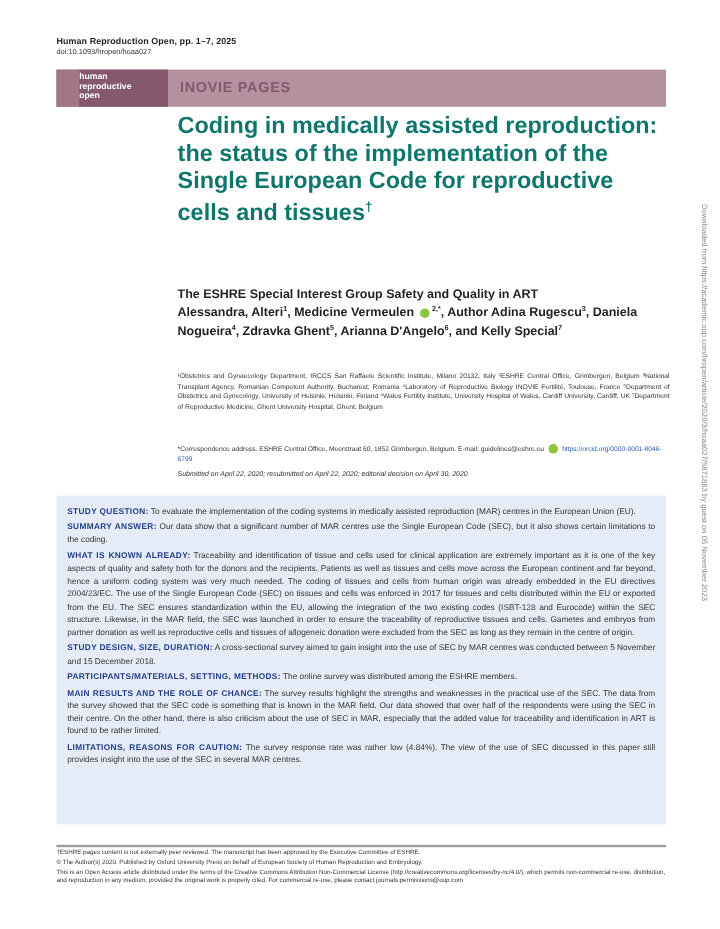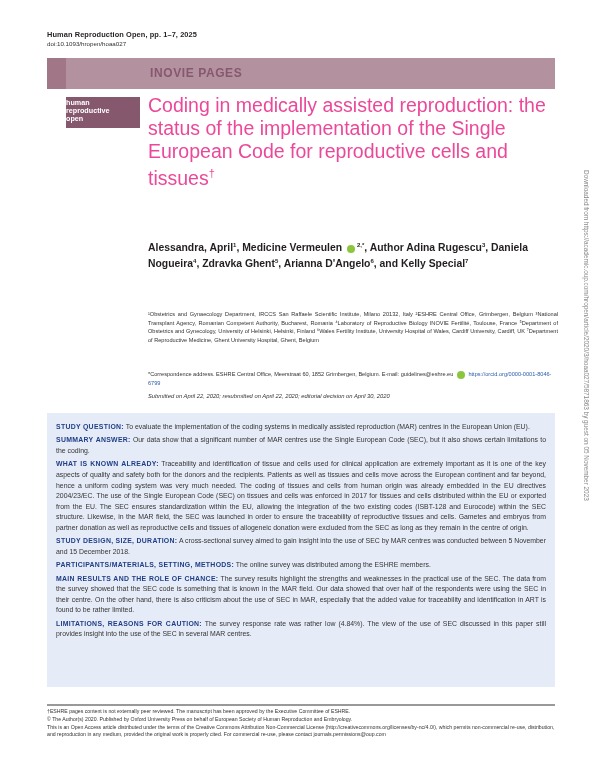--- a/index.html
+++ b/index.html
@@ -1,24 +1,24 @@
 <!DOCTYPE html>
 <html><head>
 <meta charset="utf-8">
 <style>
   html, body { margin:0; padding:0; background:#ffffff; }
   body { width:600px; height:774px; position:relative; overflow:hidden; font-family:"Liberation Sans", sans-serif; color:#231f20; }
   .journal { position:absolute; left:47px; top:30px; font-size:7.4px; font-weight:bold; letter-spacing:0.1px; }
   .doi { position:absolute; left:47px; top:40px; font-size:6.2px; color:#333; }
   .band { position:absolute; left:47px; top:58px; width:508px; height:31px; background:#b4919f; }
   .band-left { position:absolute; left:0; top:0; width:19px; height:31px; background:#a17686; }
-  .band-logo { position:absolute; left:19px; top:0; width:74px; height:31px; background:#86586e; color:#fff; font-size:7.2px; font-weight:bold; line-height:8px; padding:2px 0 0 0; box-sizing:border-box;margin-top:39px; }
+  .band-logo { position:absolute; left:19px; top:0; width:74px; height:31px; background:#86586e; color:#fff; font-size:7.2px; font-weight:bold; line-height:8px; padding:2px 0 0 0; box-sizing:border-box; }
   .band-logo span { display:block; }
   .band-title { position:absolute; left:103px; top:8px; font-size:12px; font-weight:bold; color:#86586e; letter-spacing:0.6px; }
-  .title { position:absolute; left:148px; top:94px; width:400px; font-size:19.5px; font-weight:normal; color:#ec4899; line-height:22.8px; }
+  .title { position:absolute; left:148px; top:94px; width:400px; font-size:19.5px; font-weight:bold; color:#0f766e; line-height:22.8px; }
   .title sup { font-size:11px; }
   .authors { position:absolute; left:148px; top:239px; width:410px; font-size:10.4px; font-weight:bold; line-height:13.2px; color:#231f20; }
   .authors sup { font-size:6px; }
   .orcid { display:inline-block; width:8px; height:8px; border-radius:50%; background:#8cc63f; vertical-align:middle; margin:0 2px; }
   .affil { position:absolute; left:148px; top:310px; width:410px; font-size:5.6px; line-height:8.6px; text-align:justify; color:#333; }
   .corr { position:absolute; left:148px; top:370px; width:410px; font-size:5.6px; line-height:8.6px; color:#333; }
   .corr a { color:#2b5caa; text-decoration:none; }
   .submitted { position:absolute; left:148px; top:393px; font-size:5.8px; font-style:italic; color:#333; }
   .abstract { position:absolute; left:47px; top:413px; width:508px; height:274px; background:#e6ecf7; }
   .abs-inner { position:absolute; left:9px; top:9px; width:490px; font-size:6.9px; line-height:10.6px; color:#333; text-align:justify; }
@@ -42,22 +42,23 @@
     <span>human</span>
     <span>reproductive</span>
     <span>open</span>
   </div>
   <div class="band-title">INOVIE PAGES</div>
 </div>
 
 <div class="title"><span>Coding in medically assisted reproduction: the status of the implementation of the Single European Code for reproductive cells and tissues</span><sup>†</sup></div>
 
 <div class="authors">
+  <div>The ESHRE Special Interest Group Safety and Quality in ART</div>
   <div>
-    <span>Alessandra, April</span><sup>1</sup>,
+    <span>Alessandra, Alteri</span><sup>1</sup>,
     <span>Medicine Vermeulen</span> <span class="orcid"></span><sup>2,*</sup>,
     <span>Author Adina Rugescu</span><sup>3</sup>,
     <span>Daniela Nogueira</span><sup>4</sup>,
     <span>Zdravka Ghent</span><sup>5</sup>,
     <span>Arianna D'Angelo</span><sup>6</sup>,
     <span>and</span>
     <span>Kelly Special</span><sup>7</sup>
   </div>
 </div>
 

